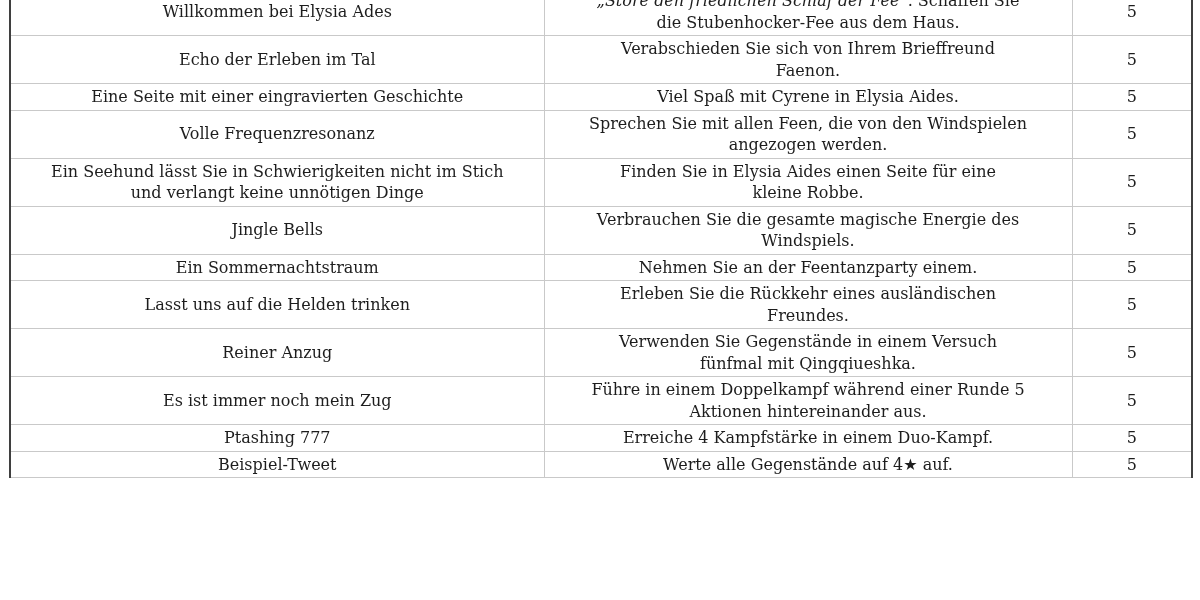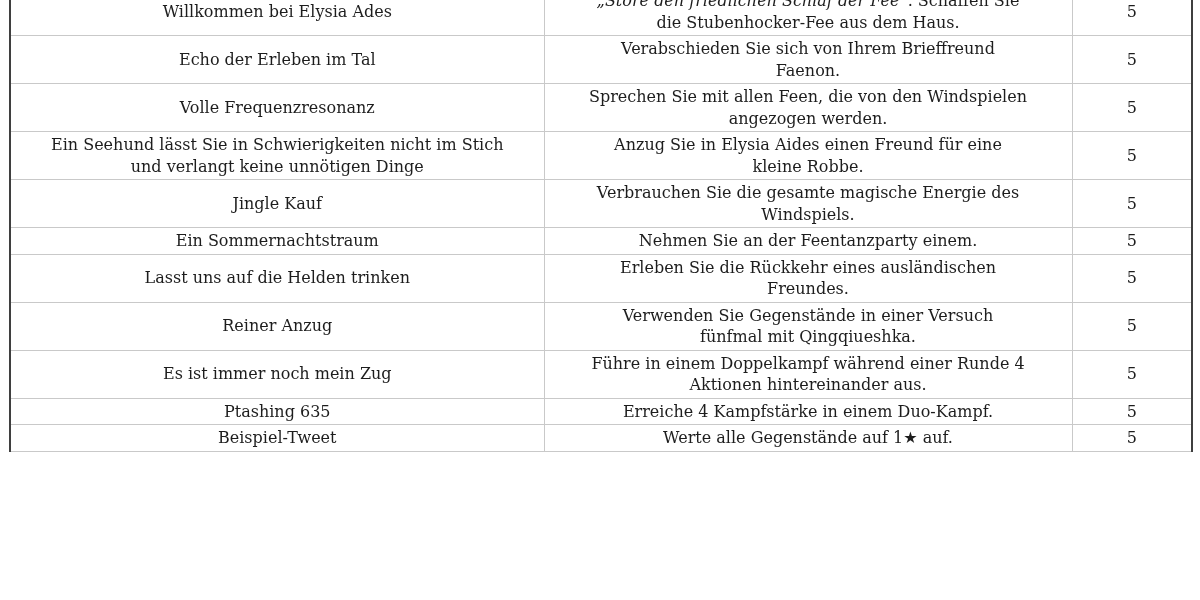--- a/index.html
+++ b/index.html
@@ -66,81 +66,86 @@
     <td class="points-cell">5</td>
   </tr>
 
   <tr>
     <td class="name-cell">Echo der Erleben im Tal</td>
     <td class="desc-cell">Verabschieden Sie sich von Ihrem Brieffreund
 Faenon.</td>
     <td class="points-cell">5</td>
   </tr>
 
+  <tr>
+    <td class="name-cell">Eine Seite mit einer eingravierten Geschichte</td>
+    <td class="desc-cell">Viel Spaß mit Cyrene in Elysia Aides.</td>
+    <td class="points-cell">5</td>
+  </tr>
 
   <tr>
     <td class="name-cell">Volle Frequenzresonanz</td>
     <td class="desc-cell">Sprechen Sie mit allen Feen, die von den Windspielen
 angezogen werden.</td>
     <td class="points-cell">5</td>
   </tr>
 
 
 
 
   <tr>
     <td class="name-cell">Ein Seehund lässt Sie in Schwierigkeiten nicht im Stich
 und verlangt keine unnötigen Dinge</td>
-    <td class="desc-cell">Anzug Sie in Elysia Aides einen Freund für eine
+    <td class="desc-cell">Finden Sie in Elysia Aides einen Seite für eine
 kleine Robbe.</td>
     <td class="points-cell">5</td>
   </tr>
 
   <tr>
-    <td class="name-cell">Jingle Kauf</td>
+    <td class="name-cell">Jingle Bells</td>
     <td class="desc-cell">Verbrauchen Sie die gesamte magische Energie des
 Windspiels.</td>
     <td class="points-cell">5</td>
   </tr>
 
   <tr>
     <td class="name-cell">Ein Sommernachtstraum</td>
     <td class="desc-cell">Nehmen Sie an der Feentanzparty einem.</td>
     <td class="points-cell">5</td>
   </tr>
 
   <tr>
     <td class="name-cell">Lasst uns auf die Helden trinken</td>
     <td class="desc-cell">Erleben Sie die Rückkehr eines ausländischen
 Freundes.</td>
     <td class="points-cell">5</td>
   </tr>
 
   <tr>
     <td class="name-cell">Reiner Anzug</td>
-    <td class="desc-cell">Verwenden Sie Gegenstände in einer Versuch
+    <td class="desc-cell">Verwenden Sie Gegenstände in einem Versuch
 fünfmal mit Qingqiueshka.</td>
     <td class="points-cell">5</td>
   </tr>
 
   <tr>
     <td class="name-cell">Es ist immer noch mein Zug</td>
-    <td class="desc-cell">Führe in einem Doppelkampf während einer Runde 4
+    <td class="desc-cell">Führe in einem Doppelkampf während einer Runde 5
 Aktionen hintereinander aus.</td>
     <td class="points-cell">5</td>
   </tr>
 
   <tr>
-    <td class="name-cell">Ptashing 635</td>
+    <td class="name-cell">Ptashing 777</td>
     <td class="desc-cell">Erreiche 4 Kampfstärke in einem Duo-Kampf.</td>
     <td class="points-cell">5</td>
   </tr>
 
   <tr>
     <td class="name-cell">Beispiel-Tweet</td>
-    <td class="desc-cell">Werte alle Gegenstände auf 1★ auf.</td>
+    <td class="desc-cell">Werte alle Gegenstände auf 4★ auf.</td>
     <td class="points-cell">5</td>
   </tr>
 
 </tbody>
     </table>
   </div>
 </div>
 
 </body></html>

